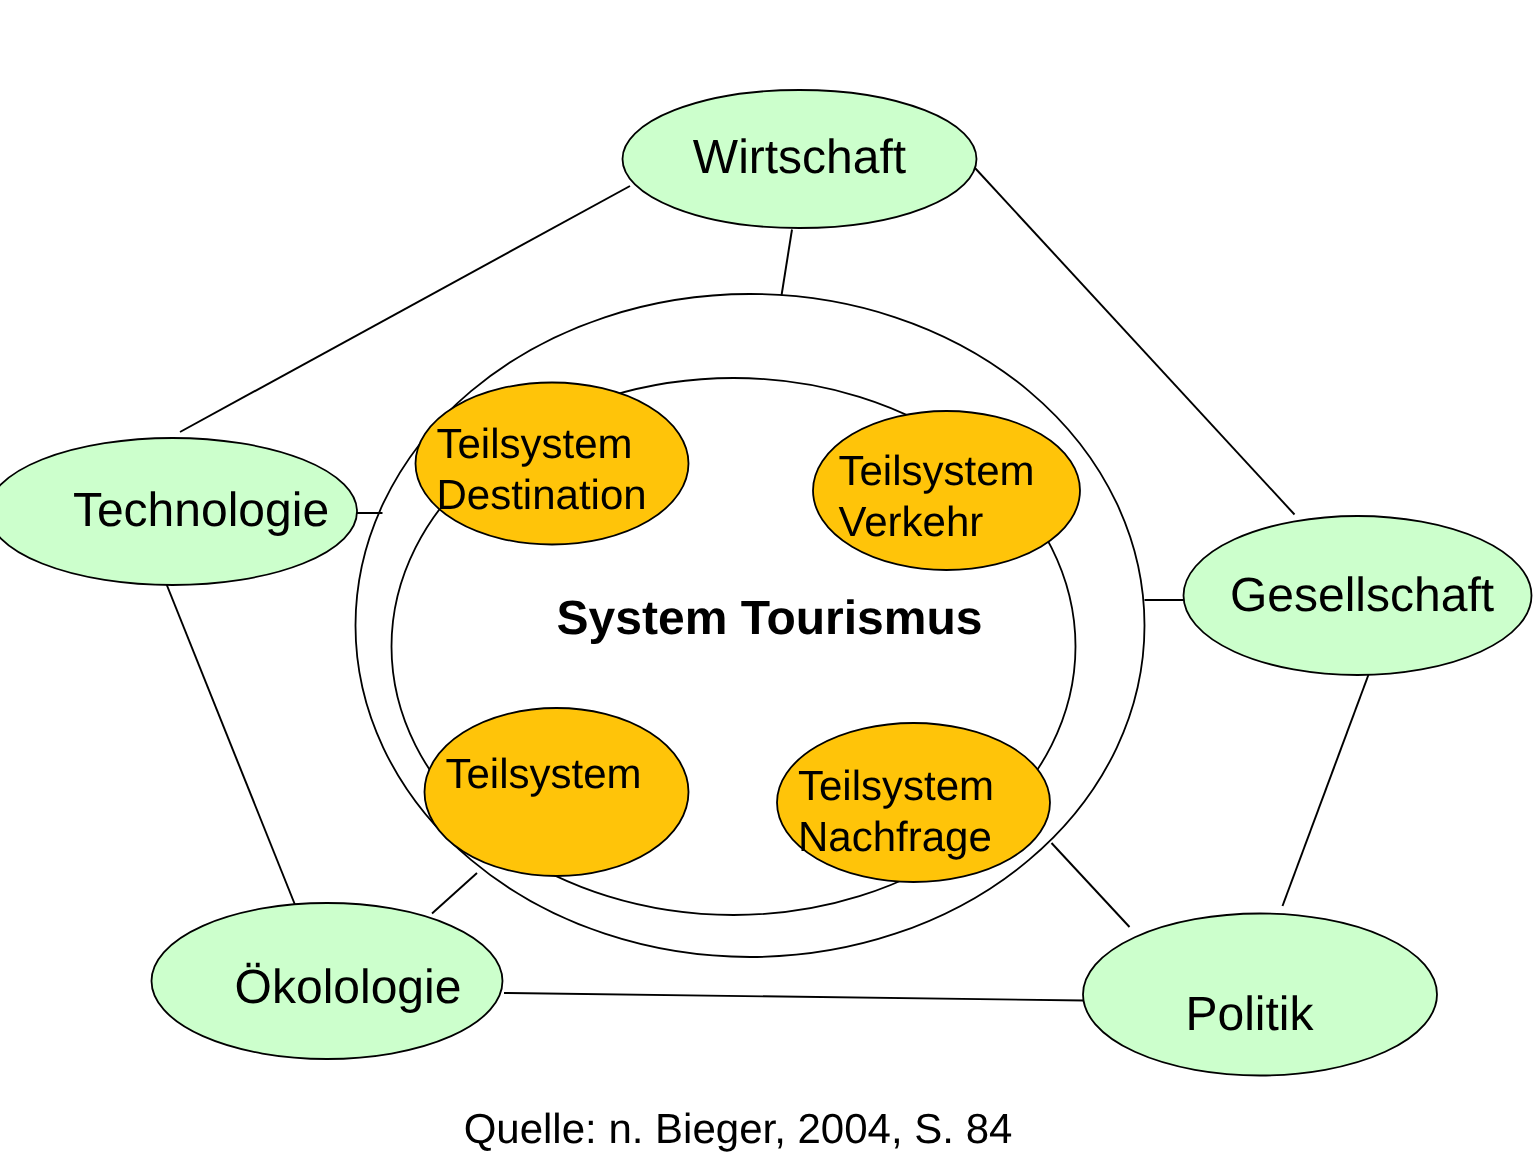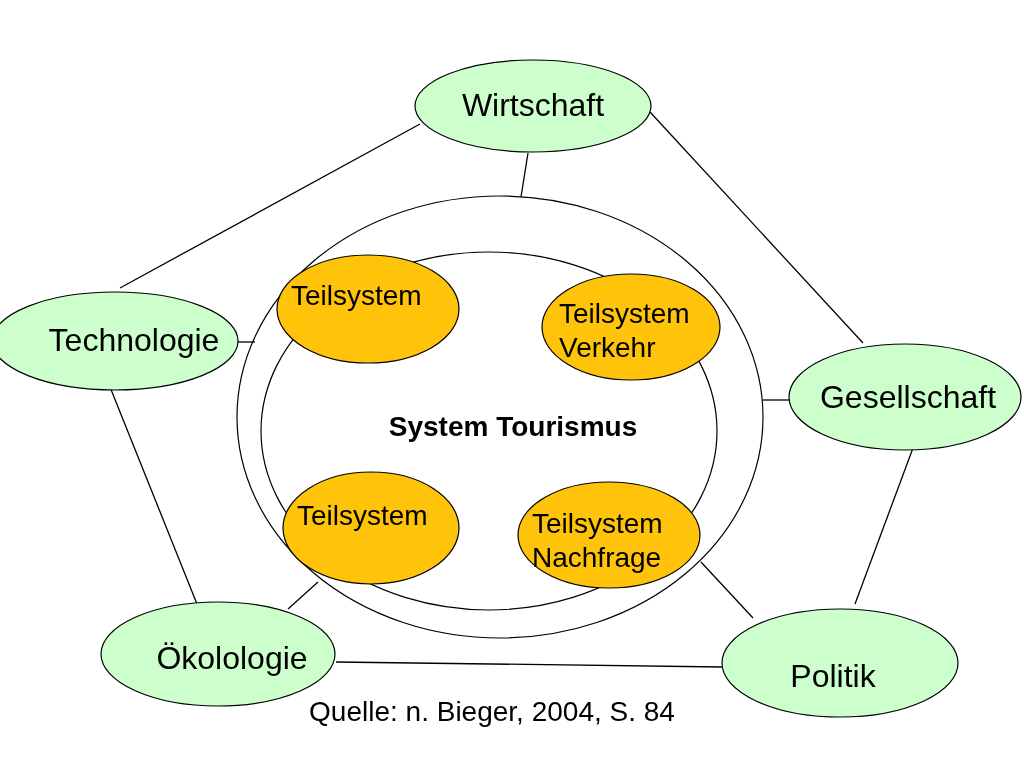--- a/index.html
+++ b/index.html
@@ -6,21 +6,21 @@
   .slide{
     position:relative;width:1024px;height:768px;background:#ffffff;
     font-family:"Liberation Sans",sans-serif;color:#000;overflow:hidden;
   }
   .slide svg{position:absolute;left:0;top:0;}
   .slide svg ellipse{stroke:#000000;stroke-width:1.2px;}
   .slide svg line{stroke:#000000;stroke-width:1.3px;}
   .ring{fill:none;}
   .label{position:absolute;color:#000;}
   .env-label{font-size:32px;white-space:nowrap;transform:translate(-50%,-50%);}
-  .title-label{font-size:28px;font-weight:bold;white-space:nowrap;transform:translate(-50%,-50%);margin-top:15px;}
+  .title-label{font-size:32px;font-weight:bold;white-space:nowrap;transform:translate(-50%,-50%);}
   .sub-label{font-size:28px;line-height:34px;white-space:nowrap;}
   .caption-label{position:absolute;font-size:28px;white-space:nowrap;transform:translate(-50%,-50%);}
 </style>
 </head>
 <body>
 
 <div class="slide">
 
   <svg width="1024" height="768" viewBox="0 0 1024 768">
 
@@ -62,28 +62,29 @@
   <div class="label env-label" style="left:533px;top:105px;">Wirtschaft</div>
   <div class="label env-label" style="left:110px;top:340px;margin-left:24px;">Technologie</div>
   <div class="label env-label" style="left:908px;top:397px;">Gesellschaft</div>
   <div class="label env-label" style="left:232px;top:658px;">Ökolologie</div>
   <div class="label env-label" style="left:833px;top:676px;">Politik</div>
 
   <div class="label title-label" style="left:513px;top:412px;">System Tourismus</div>
 
   <div class="label sub-label" style="left:291px;top:279px;">
     <div>Teilsystem</div>
+    <div>Destination</div>
   </div>
   <div class="label sub-label" style="left:559px;top:297px;">
     <div>Teilsystem</div>
     <div>Verkehr</div>
   </div>
   <div class="label sub-label" style="left:297px;top:499px;">
     <div>Teilsystem</div>
   </div>
   <div class="label sub-label" style="left:532px;top:507px;">
     <div>Teilsystem</div>
     <div>Nachfrage</div>
   </div>
 
-  <div class="caption-label" style="left:492px;top:712px;">Quelle: n. Bieger, 2004, S. 84</div>
+  <div class="caption-label" style="left:492px;top:753px;">Quelle: n. Bieger, 2004, S. 84</div>
 
 </div>
 
 </body></html>

